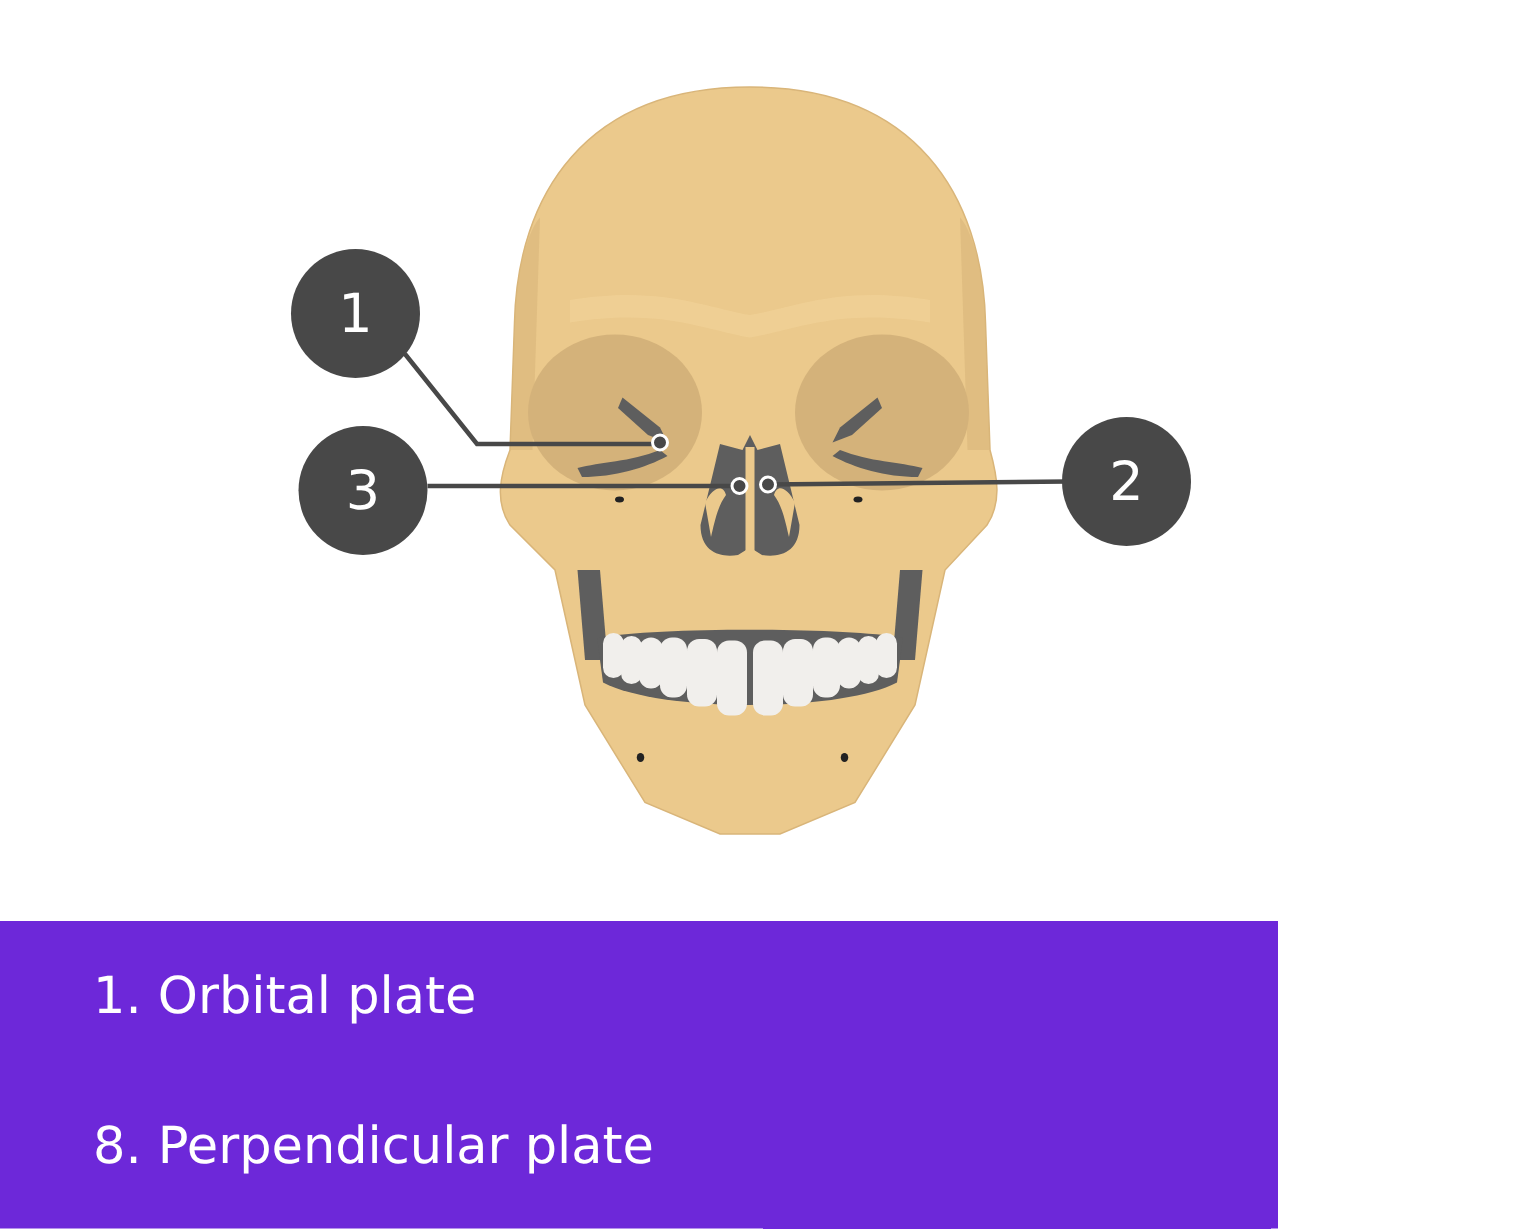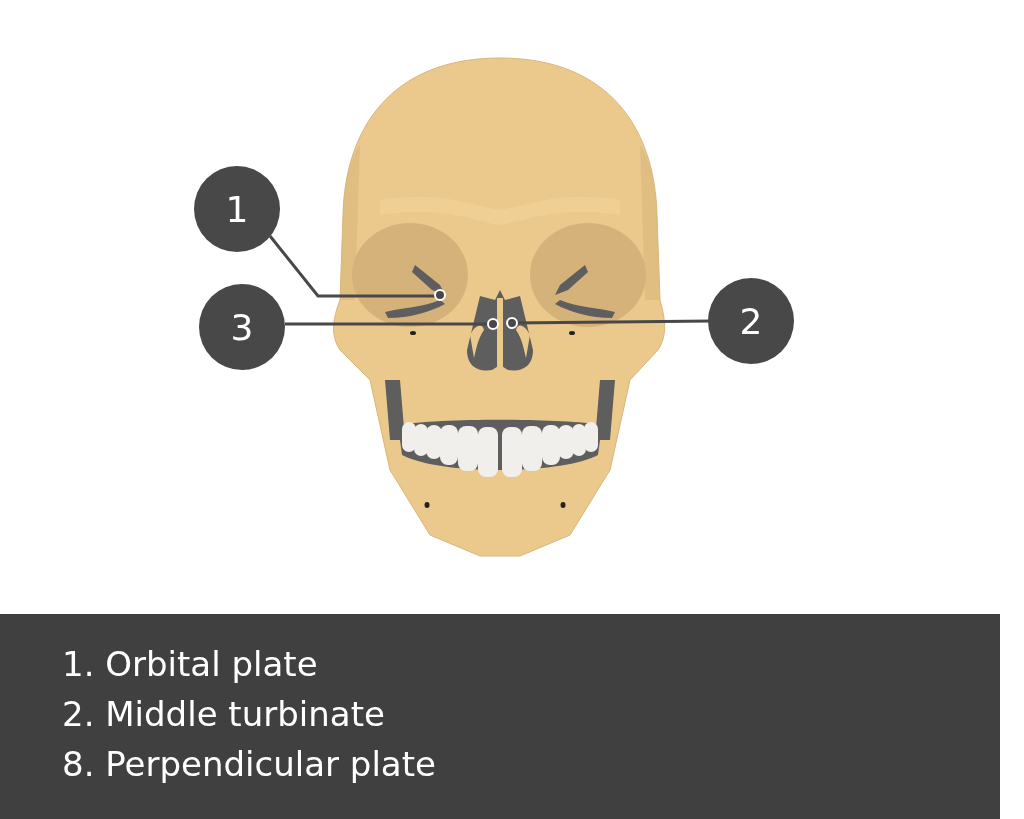--- a/index.html
+++ b/index.html
@@ -1,18 +1,18 @@
 <!DOCTYPE html>
 <html><head>
 <meta charset="utf-8">
 <style>
   html, body { margin:0; padding:0; }
   body { width:1024px; height:819px; position:relative; background:#ffffff; overflow:hidden; font-family:"DejaVu Sans", sans-serif; }
   #figure { position:absolute; left:0; top:0; width:1024px; height:614px; }
-  #legend { position:absolute; left:0; top:614px; width:1000px; height:205px; background:#404040; }
+  #legend { position:absolute; left:0; top:614px; width:852px; height:205px; background:#6d28d9; }
   .legend-item { position:absolute; left:62px; color:#ffffff; font-size:34px; line-height:40px; white-space:nowrap; }
   .callout { position:absolute; width:86px; height:86px; border-radius:50%; background:#484848; color:#fff; font-size:36px; display:flex; align-items:center; justify-content:center; }
 </style>
 </head>
 <body>
 
 <div id="figure">
   <svg width="1024" height="614" viewBox="0 0 1024 614">
 
     <path d="M500 58 C610 58 655 130 657 215 L660 300 C665 318 668 335 658 350 L630 380 L610 470 L570 535 L520 556 L480 556 L430 535 L390 470 L370 380 L340 350 C330 335 333 318 340 300 L343 215 C345 130 390 58 500 58 Z" fill="#ebc98c" stroke="#d9b579" stroke-width="1"></path>
@@ -78,15 +78,14 @@
   <div class="callout" style="left:708px;top:278px;">
     <span>2</span>
   </div>
   <div class="callout" style="left:199px;top:284px;">
     <span>3</span>
   </div>
 </div>
 
 <div id="legend">
   <div class="legend-item" style="top:30px;">1. Orbital plate</div>
-  <div class="legend-item" style="top:80px;">2. Middle turbinate</div>
   <div class="legend-item" style="top:130px;">8. Perpendicular plate</div>
 </div>
 
 </body></html>

